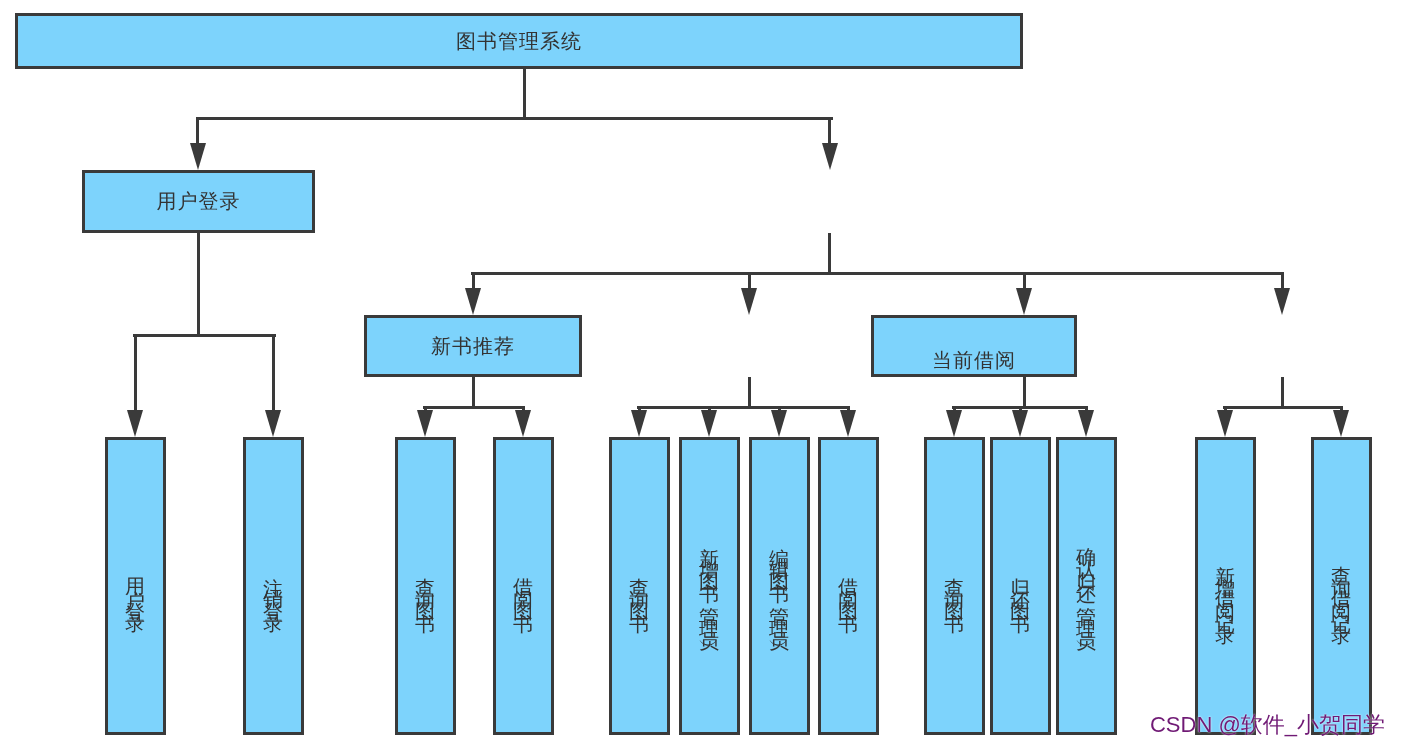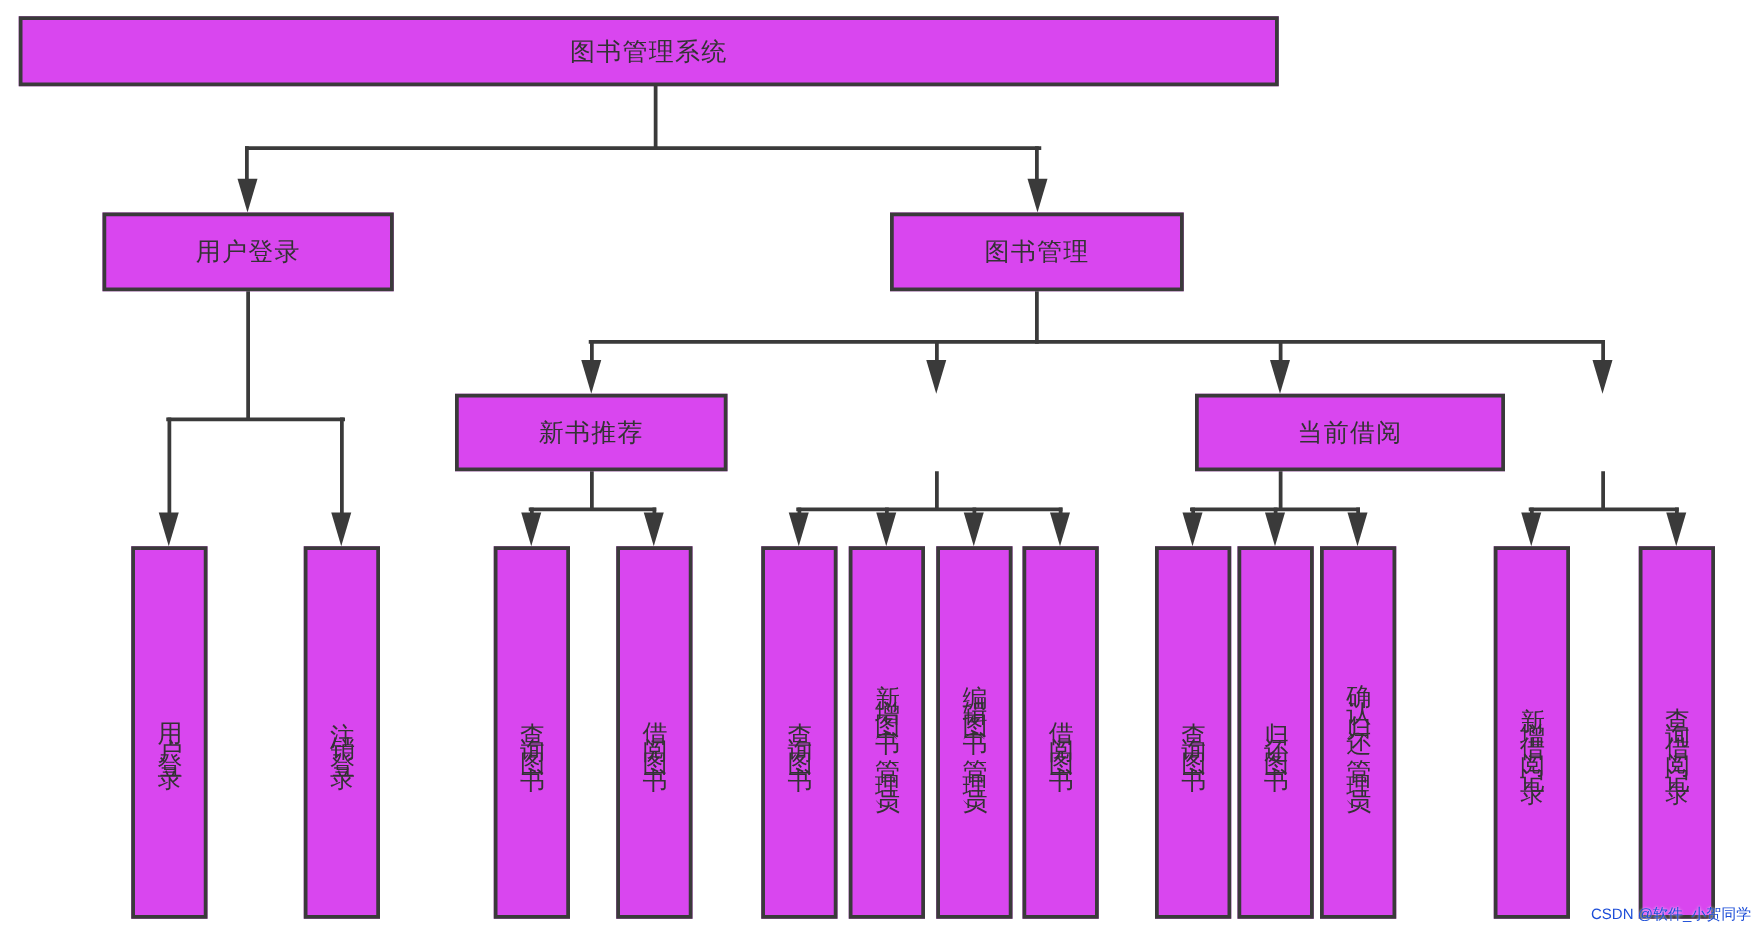--- a/index.html
+++ b/index.html
@@ -12,21 +12,21 @@
     position: relative;
     width: 1405px;
     height: 747px;
     background: #ffffff;
     overflow: hidden;
   }
   .node {
     position: absolute;
     box-sizing: border-box;
     border: 3px solid #3a3a3a;
-    background: #d946ef;
+    background: #7dd3fc;
     display: flex;
     align-items: center;
     justify-content: center;
     color: #333333;
   }
   .node .label {
     font-size: 20px;
     color: #333333;
     letter-spacing: 1px;
     white-space: nowrap;
@@ -46,24 +46,24 @@
   .arrow {
     position: absolute;
     width: 0;
     height: 0;
     border-left: 8px solid transparent;
     border-right: 8px solid transparent;
     border-top: 27px solid #3a3a3a;
   }
   .watermark {
     position: absolute;
-    right: 4px;
+    right: 20px;
     bottom: 7px;
-    font-size: 12px;
-    color: #1d4ed8;
+    font-size: 22px;
+    color: #701a75;
     text-shadow: 0 0 2px #ffffff;
     white-space: nowrap;
   }
 </style>
 </head>
 <body>
 
 <div class="canvas">
 
   <div class="node" style="left:15px; top:13px; width:1008px; height:56px;">
@@ -73,23 +73,20 @@
   <div class="line" style="left:523px; top:68px; width:3px; height:51px;"></div>
   <div class="line" style="left:196px; top:117px; width:637px; height:3px;"></div>
   <div class="line" style="left:196px; top:117px; width:3px; height:30px;"></div>
   <div class="arrow" style="left:190px; top:143px;"></div>
   <div class="line" style="left:828px; top:117px; width:3px; height:30px;"></div>
   <div class="arrow" style="left:822px; top:143px;"></div>
 
   <div class="node" style="left:82px; top:170px; width:233px; height:63px;">
     <span class="label">用户登录</span>
   </div>
-  <div class="node" style="left:712px; top:170px; width:235px; height:63px;">
-    <span class="label">图书管理</span>
-  </div>
 
   <div class="line" style="left:197px; top:233px; width:3px; height:103px;"></div>
   <div class="line" style="left:133px; top:334px; width:143px; height:3px;"></div>
   <div class="line" style="left:134px; top:334px; width:3px; height:78px;"></div>
   <div class="arrow" style="left:127px; top:410px;"></div>
   <div class="line" style="left:272px; top:334px; width:3px; height:78px;"></div>
   <div class="arrow" style="left:265px; top:410px;"></div>
 
   <div class="line" style="left:828px; top:233px; width:3px; height:42px;"></div>
   <div class="line" style="left:471px; top:272px; width:813px; height:3px;"></div>
@@ -98,21 +95,21 @@
   <div class="line" style="left:748px; top:272px; width:3px; height:18px;"></div>
   <div class="arrow" style="left:741px; top:288px;"></div>
   <div class="line" style="left:1023px; top:272px; width:3px; height:18px;"></div>
   <div class="arrow" style="left:1016px; top:288px;"></div>
   <div class="line" style="left:1281px; top:272px; width:3px; height:18px;"></div>
   <div class="arrow" style="left:1274px; top:288px;"></div>
 
   <div class="node" style="left:364px; top:315px; width:218px; height:62px;">
     <span class="label">新书推荐</span>
   </div>
-  <div class="node" style="left:956px; top:315px; width:248px; height:62px;">
+  <div class="node" style="left:871px; top:315px; width:206px; height:62px;align-items:flex-end;">
     <span class="label">当前借阅</span>
   </div>
 
   <div class="line" style="left:472px; top:377px; width:3px; height:31px;"></div>
   <div class="line" style="left:423px; top:406px; width:102px; height:3px;"></div>
   <div class="line" style="left:424px; top:406px; width:3px; height:8px;"></div>
   <div class="arrow" style="left:417px; top:410px;"></div>
   <div class="line" style="left:522px; top:406px; width:3px; height:8px;"></div>
   <div class="arrow" style="left:515px; top:410px;"></div>
 

